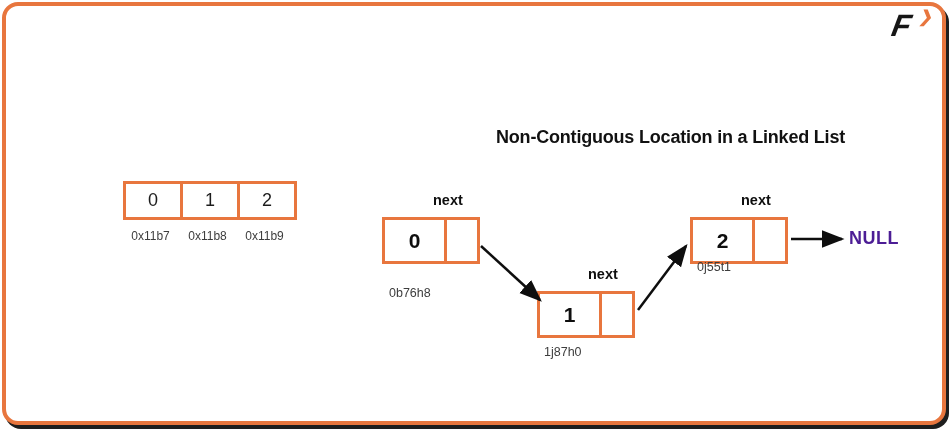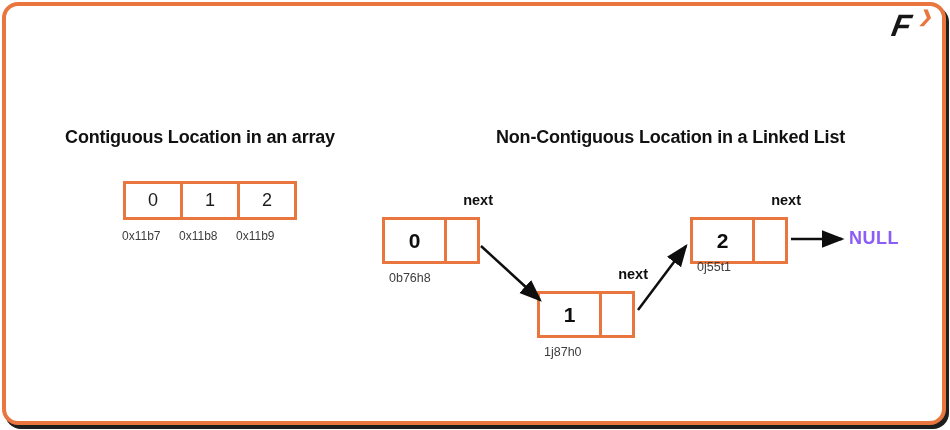--- a/index.html
+++ b/index.html
@@ -31,64 +31,63 @@
   .title-list  { left:415px; top:127px; width:430px;text-align:right; }
   
   .array-row { position:absolute; left:123px; top:181px; display:flex; }
   .array-cell {
     box-sizing:border-box; width:60px; height:39px; background:#fff;
     border:3px solid var(--accent); display:flex; align-items:center;
     justify-content:center; font-size:18px; color:#1c1c1c;
   }
   .array-cell + .array-cell { margin-left:-3px; }
   .array-addr-row { position:absolute; left:122px; top:229px; display:flex; }
-  .array-addr { width:57px; font-size:12px; color:var(--muted); }
+  .array-addr { width:57px; text-align:center; font-size:12px; color:var(--muted); }
   
   .node {
     position:absolute; box-sizing:border-box; width:98px; height:47px;
     display:flex; border:3px solid var(--accent); background:#fff;
   }
   .node-val {
     flex:1; display:flex; align-items:center; justify-content:center;
     font-weight:bold; font-size:21px; color:#0e0e0e;
     border-right:3px solid var(--accent);
   }
   .node-next-cell { width:30px; }
   .node-0 { left:382px; top:217px; }
   .node-1 { left:537px; top:291px; }
   .node-2 { left:690px; top:217px; }
   .next-label {
-    position:absolute; width:60px; text-align:right; font-weight:bold;
+    position:absolute; width:60px; text-align:left; font-weight:bold;
     font-size:14.5px; color:#0e0e0e;
   }
   .next-0 { left:433px; top:192px; }
   .next-1 { left:588px; top:266px; }
   .next-2 { left:741px; top:192px; }
   .node-addr { position:absolute; font-size:12.5px; color:var(--muted); }
-  .addr-0 { left:389px; top:271px; }
+  .addr-0 { left:389px; top:286px; }
   .addr-1 { left:544px; top:345px; }
   .addr-2 { left:697px; top:260px; }
   .null-label {
     position:absolute; left:849px; top:228px; font-weight:bold;
-    font-size:18px; color:#8b5cf6; letter-spacing:0.5px;
+    font-size:18px; color:#4c1d95; letter-spacing:0.5px;
   }
   .arrows { position:absolute; left:0; top:0; pointer-events:none; }
 </style>
 </head>
 <body>
 
 <div class="canvas">
   <div class="frame"></div>
 
   <div class="logo">
     <span class="logo-f">F</span>
     <span class="logo-chevron">❯</span>
   </div>
 
-  <div class="section-title title-array">Contiguous Location in an array</div>
   <div class="array-row">
     <div class="array-cell">0</div>
     <div class="array-cell">1</div>
     <div class="array-cell">2</div>
   </div>
   <div class="array-addr-row">
     <div class="array-addr">0x11b7</div>
     <div class="array-addr">0x11b8</div>
     <div class="array-addr">0x11b9</div>
   </div>

